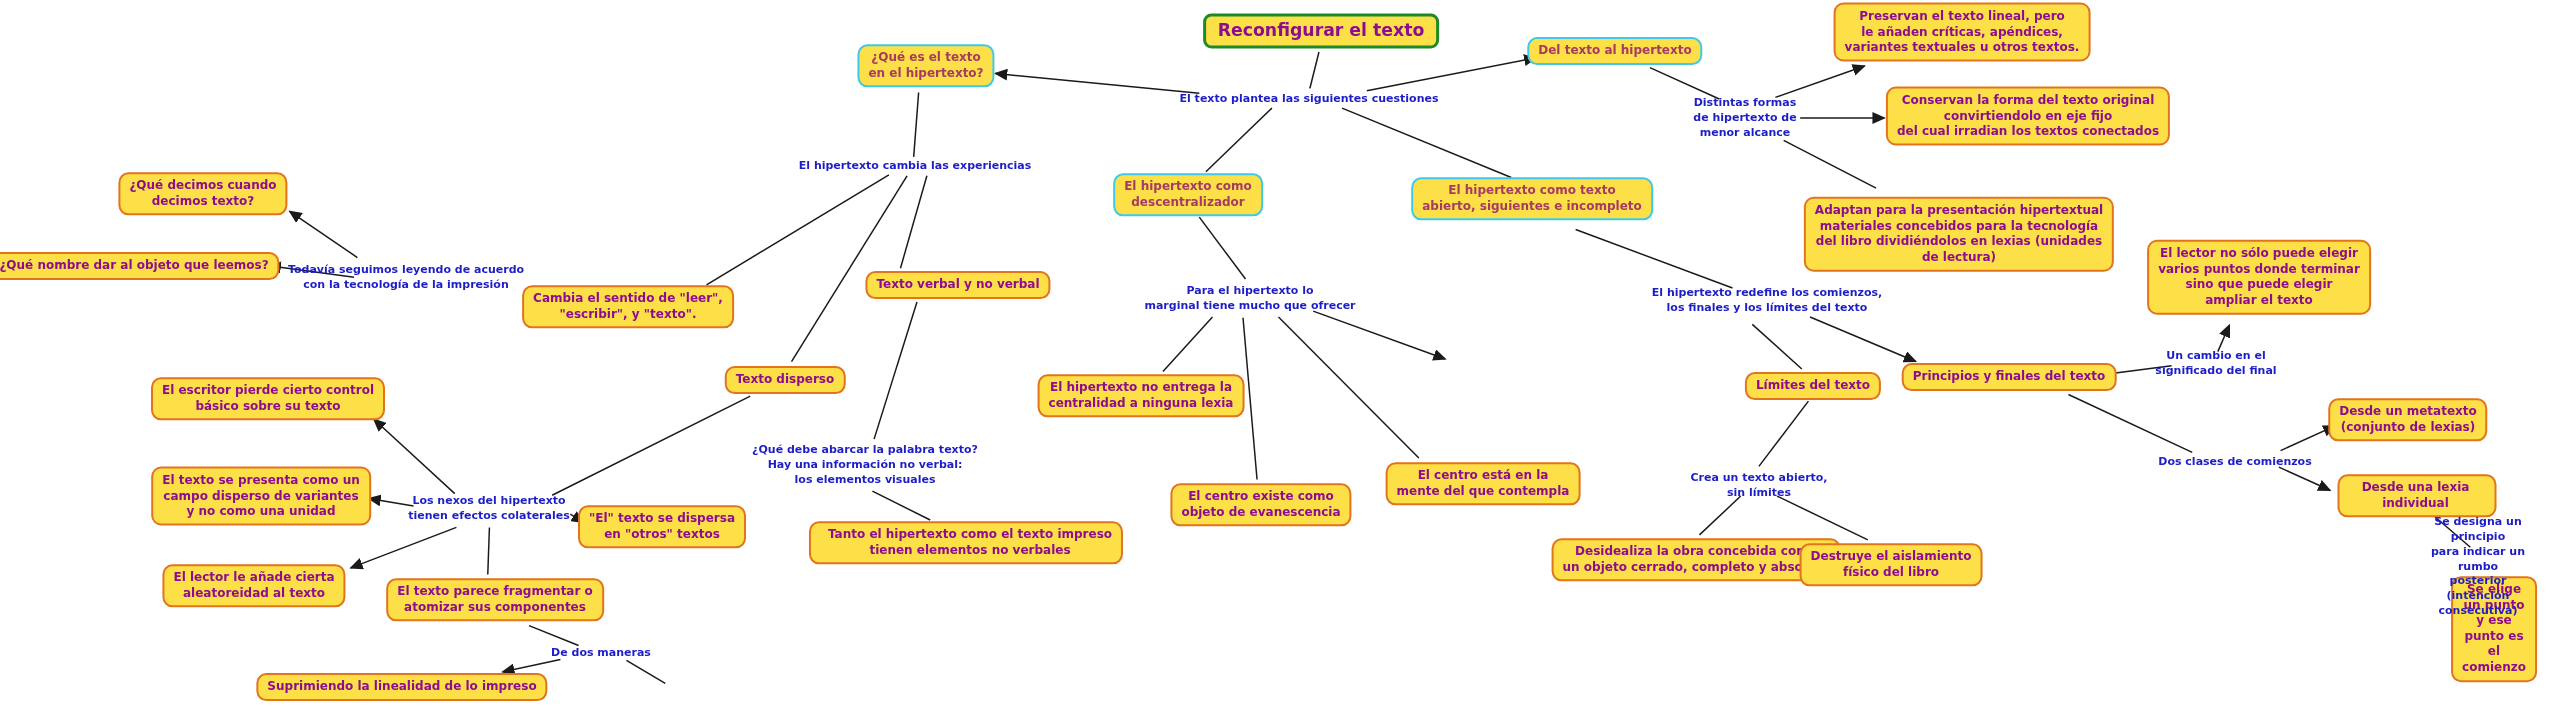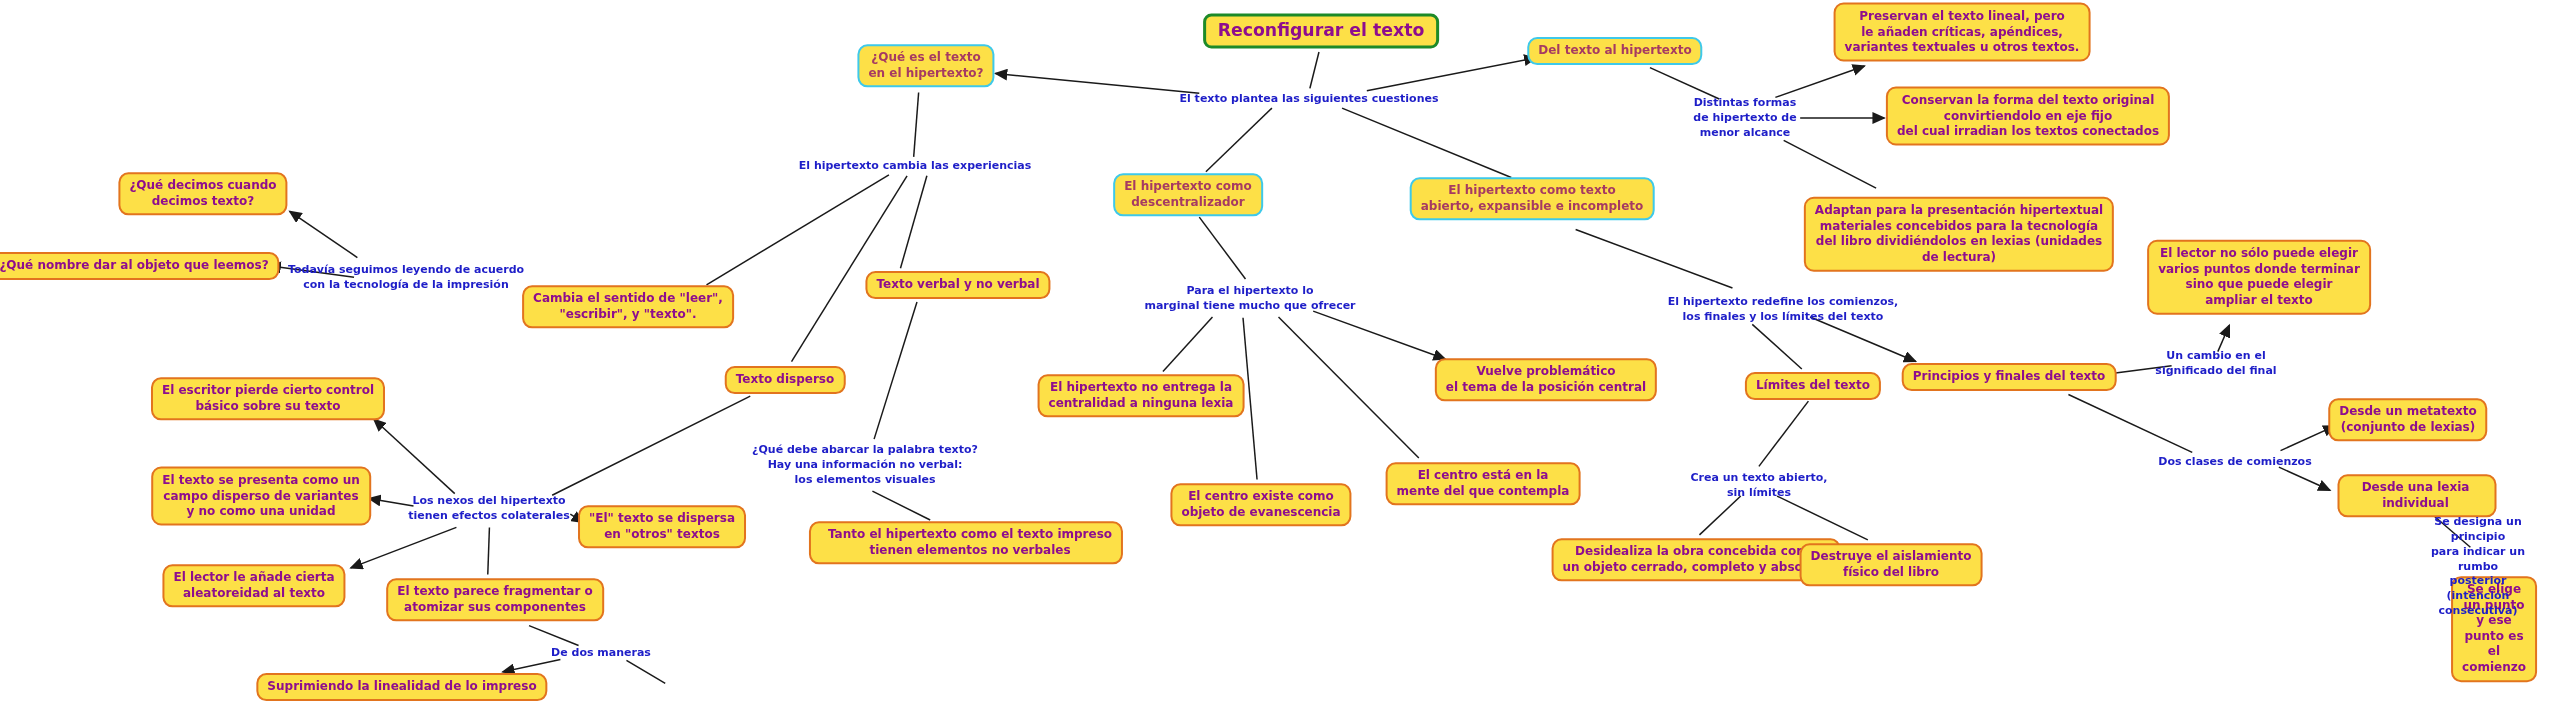--- a/index.html
+++ b/index.html
@@ -93,21 +93,21 @@
       <line x1="3006" y1="712" x2="3004" y2="736" stroke="#1a1a1a" stroke-width="1.8"></line>
     </svg>
 
 <div class="node title" style="left: 1321px; top: 31px;">Reconfigurar el texto</div>
     <div class="node topic" style="left: 926px; top: 66px;">¿Qué es el texto
 en el hipertexto?</div>
     <div class="node topic" style="left: 1615px; top: 51px;">Del texto al hipertexto</div>
     <div class="node topic" style="left: 1188px; top: 195px;">El hipertexto como
 descentralizador</div>
     <div class="node topic" style="left: 1532px; top: 199px;">El hipertexto como texto
-abierto, expansible e incompleto</div>
+abierto, siguientes e incompleto</div>
     <div class="node sub" style="left: 1962px; top: 32px;">Preservan el texto lineal, pero
 le añaden críticas, apéndices,
 variantes textuales u otros textos.</div>
     <div class="node sub" style="left: 2028px; top: 116px;">Conservan la forma del texto original
 convirtiendolo en eje fijo
 del cual irradian los textos conectados</div>
     <div class="node sub" style="left: 1959px; top: 234px;">Adaptan para la presentación hipertextual
 materiales concebidos para la tecnología
 del libro dividiéndolos en lexias (unidades
 de lectura)</div>
@@ -131,22 +131,20 @@
 en "otros" textos</div>
     <div class="node sub" style="left: 254px; top: 586px;">El lector le añade cierta
 aleatoreidad al texto</div>
     <div class="node sub" style="left: 487px; top: 600px; margin-left: 8px;">El texto parece fragmentar o
 atomizar sus componentes</div>
     <div class="node sub" style="left: 402px; top: 687px;">Suprimiendo la linealidad de lo impreso</div>
     <div class="node sub" style="left: 966px; top: 543px; padding-left: 17px;">Tanto el hipertexto como el texto impreso
 tienen elementos no verbales</div>
     <div class="node sub" style="left: 1141px; top: 396px;">El hipertexto no entrega la
 centralidad a ninguna lexia</div>
-    <div class="node sub" style="left: 1546px; top: 380px;">Vuelve problemático
-el tema de la posición central</div>
     <div class="node sub" style="left: 1261px; top: 505px;">El centro existe como
 objeto de evanescencia</div>
     <div class="node sub" style="left: 1483px; top: 484px;">El centro está en la
 mente del que contempla</div>
     <div class="node sub" style="left: 1813px; top: 386px;">Límites del texto</div>
     <div class="node sub" style="left: 2009px; top: 377px;">Principios y finales del texto</div>
     <div class="node sub" style="left: 2408px; top: 420px;">Desde un metatexto
 (conjunto de lexias)</div>
     <div class="node sub" style="left: 2417px; top: 496px; padding-left: 6px;">Desde una lexia individual</div>
     <div class="node sub" style="left: 1696px; top: 560px;">Desidealiza la obra concebida como
@@ -163,21 +161,21 @@
     <div class="label" style="left: 406px; top: 278px;">Todavía seguimos leyendo de acuerdo
 con la tecnología de la impresión</div>
     <div class="label" style="left: 489px; top: 509px;">Los nexos del hipertexto
 tienen efectos colaterales</div>
     <div class="label" style="left: 601px; top: 653px;">De dos maneras</div>
     <div class="label" style="left: 865px; top: 465px;">¿Qué debe abarcar la palabra texto?
 Hay una información no verbal:
 los elementos visuales</div>
     <div class="label" style="left: 1250px; top: 299px;">Para el hipertexto lo
 marginal tiene mucho que ofrecer</div>
-    <div class="label" style="left: 1767px; top: 310px; margin-left: 16px;">El hipertexto redefine los comienzos,
+    <div class="label" style="left: 1767px; top: 301px;">El hipertexto redefine los comienzos,
 los finales y los límites del texto</div>
     <div class="label" style="left: 2216px; top: 364px;">Un cambio en el
 significado del final</div>
     <div class="label" style="left: 2235px; top: 462px;">Dos clases de comienzos</div>
     <div class="label" style="left: 1759px; top: 486px;">Crea un texto abierto,
 sin límites</div>
     <div class="label" style="left: 2478px; top: 567px;">Se designa un principio
 para indicar un rumbo posterior
 (intención consecutiva)</div>
   </div>

